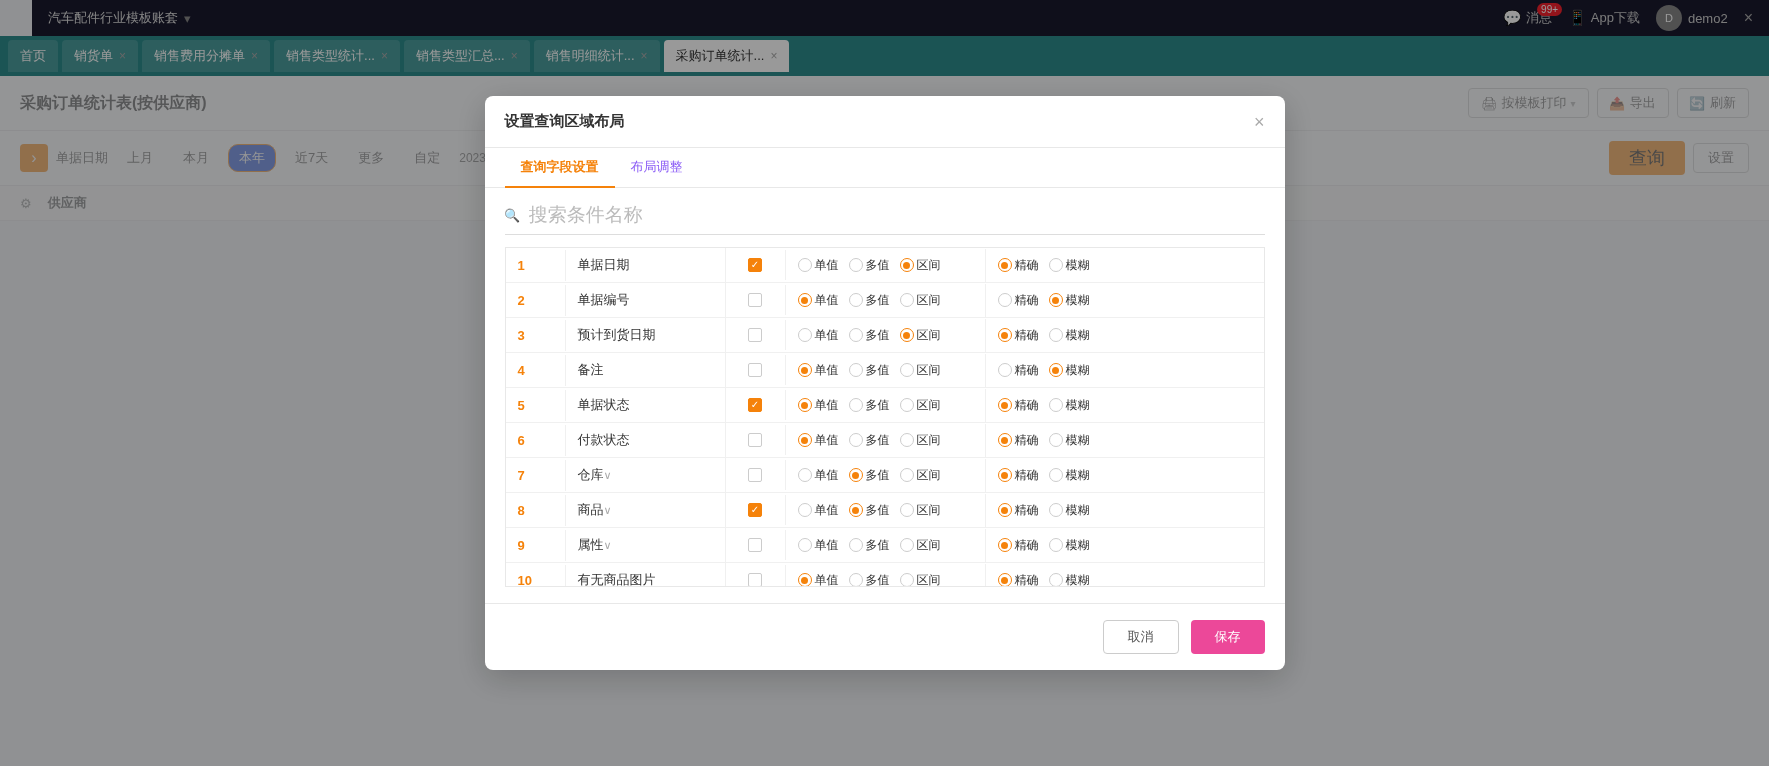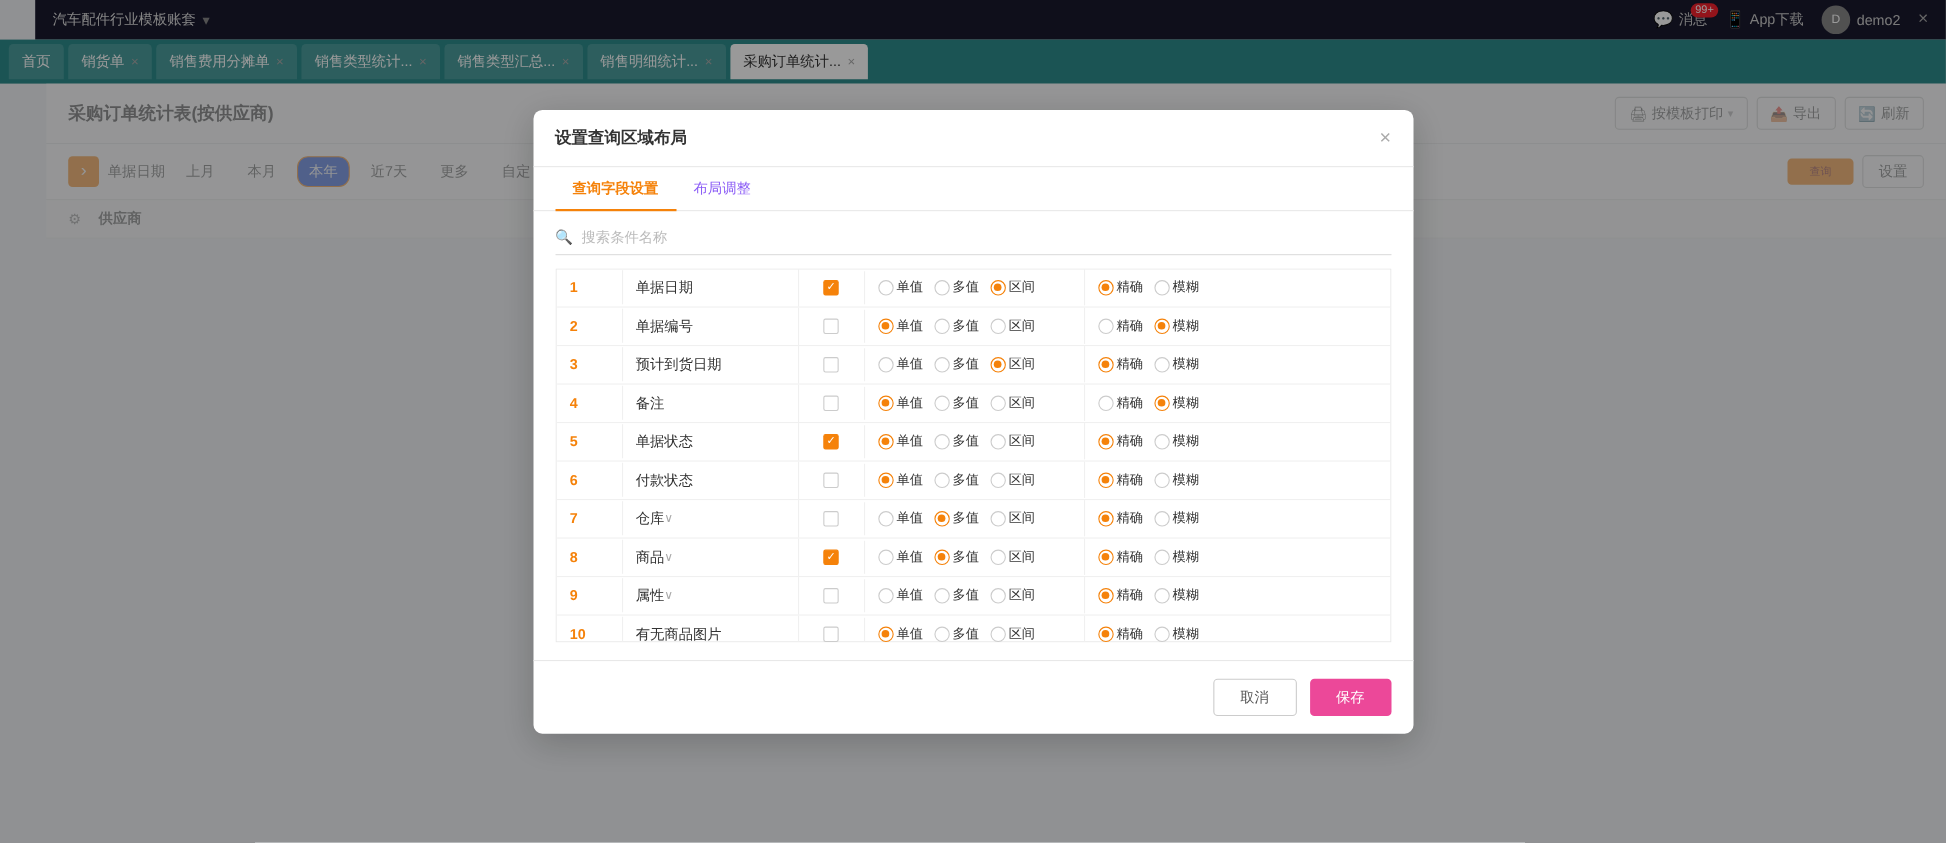--- a/index.html
+++ b/index.html
@@ -68,21 +68,21 @@
       display: flex;
       align-items: center;
       gap: 8px;
     }
     .filter-toggle { width: 28px; height: 28px; background: #f5820a; color: #fff; border: none; border-radius: 4px; cursor: pointer; font-size: 16px; display: flex; align-items: center; justify-content: center; }
     .filter-label { color: #555; font-size: 13px; }
     .date-btn { padding: 4px 10px; border: 1px solid transparent; border-radius: 4px; cursor: pointer; font-size: 13px; color: #555; background: transparent; }
     .date-btn.active { background: #1d4ed8; color: #fff; border-color: #f5820a; border-radius: 10px; }
     .date-range { color: #666; font-size: 12px; }
     .filter-more { color: #888; cursor: pointer; }
-    .query-btn { background: #f5820a; color: #7f1d1d; border: none; padding: 5px 20px; border-radius: 4px; cursor: pointer; font-size: 10px; margin-left: auto; }
+    .query-btn { background: #f5820a; color: #000000; border: none; padding: 5px 20px; border-radius: 4px; cursor: pointer; font-size: 18px; margin-left: auto; }
     .set-btn { border: 1px solid #ccc; background: #fff; padding: 5px 14px; border-radius: 4px; cursor: pointer; font-size: 13px; color: #555; }
     .table-header-row {
       display: flex;
       align-items: center;
       padding: 8px 20px;
       border-bottom: 1px solid #e8e8e8;
       background: #fafafa;
     }
     .settings-icon { cursor: pointer; color: #888; margin-right: 16px; }
     .col-header { color: #555; font-size: 13px; font-weight: 600; flex: 1; }
@@ -126,21 +126,21 @@
       border-bottom: 2px solid transparent;
       margin-bottom: -1px;
     }
     .modal-tab.active { color: #f5820a; border-bottom-color: #f5820a; font-weight: 600; }
 
     .modal-body { padding: 16px 20px; flex: 1; overflow: hidden; display: flex; flex-direction: column; }
 
     
     .modal-search { display: flex; align-items: center; border-bottom: 1px solid #ddd; padding-bottom: 8px; margin-bottom: 12px; }
     .modal-search-icon { color: #aaa; margin-right: 8px; }
-    .modal-search input { border: none; outline: none; font-size: 13px; color: #333; flex: 1; }
+    .modal-search input { border: none; outline: none; font-size: 19px; color: #333; flex: 1; }
     .modal-search input::placeholder { color: #bbb; }
 
     
     .modal-table { flex: 1; overflow: hidden; display: flex; flex-direction: column; }
     .modal-table-header {
       display: grid;
       grid-template-columns: 60px 160px 60px 200px 200px;
       background: #f5f5f5;
       border: 1px solid #e8e8e8;
       border-bottom: none;
@@ -265,21 +265,21 @@
   <div class="tab-item">
     <span>销售明细统计...</span>
     <span class="tab-close">×</span>
   </div>
   <div class="tab-item active">
     <span>采购订单统计...</span>
     <span class="tab-close">×</span>
   </div>
 </div>
 
-<div style="opacity:0.5;margin-left:42px;">
+<div style="opacity:0.5;">
 
   <div class="page-header">
     <div class="page-title">采购订单统计表(按供应商)</div>
     <div class="page-actions">
       <button class="btn-outline">
         <span>🖨</span>
         <span>按模板打印</span>
         <span class="dropdown-arrow">▾</span>
       </button>
       <button class="btn-outline">

